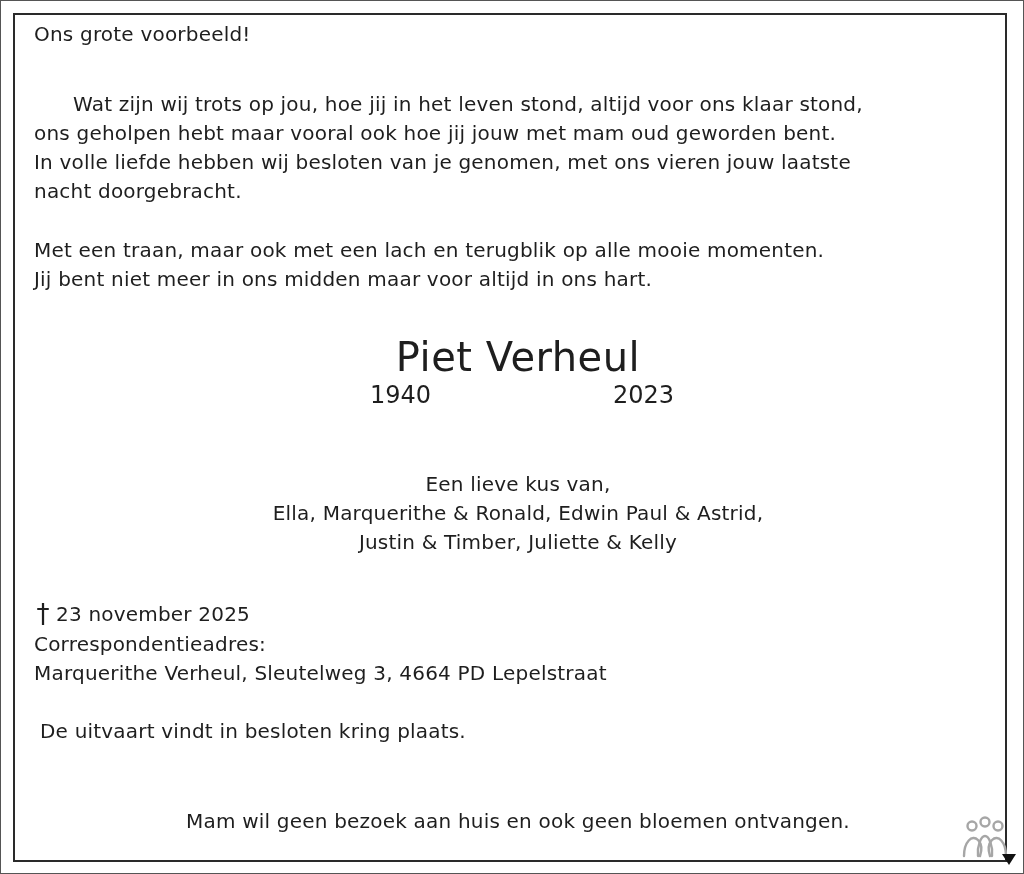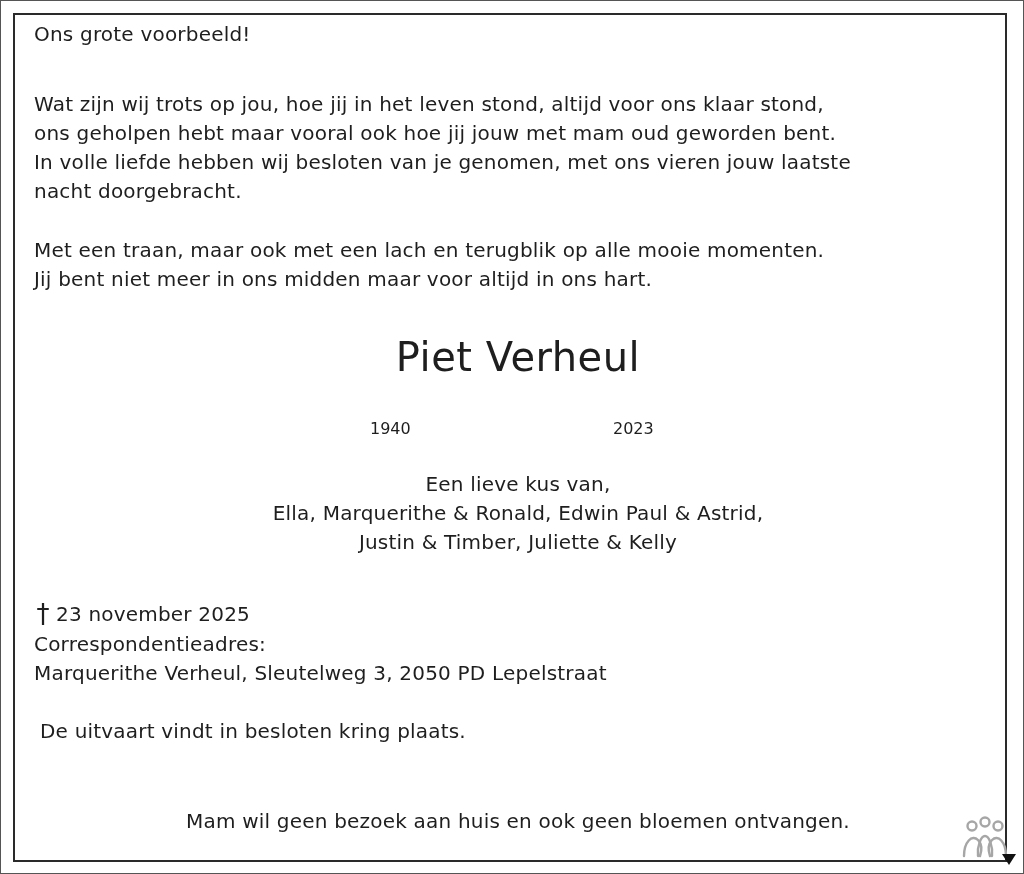--- a/index.html
+++ b/index.html
@@ -47,23 +47,23 @@
       left: 0;
       width: 1036px;
       text-align: center;
       font-size: 40px;
       line-height: 50px;
       top: 332px;
       letter-spacing: 0.5px;
     }
     .year {
       position: absolute;
-      font-size: 16px;
+      font-size: 24px;
       line-height: 26px;
-      top: 416px;
+      top: 382px;
     }
     .cross {
       display: inline-block;
       width: 18px;
       text-align: center;
       font-size: 26px;
       line-height: 26px;
       vertical-align: -2px;
       margin-right: 4px;
     }
@@ -85,41 +85,41 @@
     }
   </style>
 </head>
 <body>
 
 <div class="outer-frame"></div>
 <div class="inner-frame"></div>
 
 <div class="text-line left" style="top:20px;">Ons grote voorbeeld!</div>
 
-<div class="text-line left" style="top:90px;">Wat zijn wij trots op jou, hoe jij in het leven stond, altijd voor ons klaar stond,</div>
+<div class="text-line left" style="top:90px;margin-left:39px;">Wat zijn wij trots op jou, hoe jij in het leven stond, altijd voor ons klaar stond,</div>
 <div class="text-line left" style="top:119px;">ons geholpen hebt maar vooral ook hoe jij jouw met mam oud geworden bent.</div>
 <div class="text-line left" style="top:148px;">In volle liefde hebben wij besloten van je genomen, met ons vieren jouw laatste</div>
 <div class="text-line left" style="top:177px;">nacht doorgebracht.</div>
 
 <div class="text-line left" style="top:236px;">Met een traan, maar ook met een lach en terugblik op alle mooie momenten.</div>
 <div class="text-line left" style="top:265px;">Jij bent niet meer in ons midden maar voor altijd in ons hart.</div>
 
 <div class="name">Piet Verheul</div>
 <div class="year" style="left:370px;">1940</div>
 <div class="year" style="left:613px;">2023</div>
 
 <div class="text-line centered" style="top:470px;">Een lieve kus van,</div>
 <div class="text-line centered" style="top:499px;">Ella, Marquerithe &amp; Ronald, Edwin Paul &amp; Astrid,</div>
 <div class="text-line centered" style="top:528px;">Justin &amp; Timber, Juliette &amp; Kelly</div>
 
 <div class="text-line left" style="top:600px;">
   <span class="cross">†</span><span>23 november 2025</span>
 </div>
 <div class="text-line left" style="top:630px;">Correspondentieadres:</div>
-<div class="text-line left" style="top:659px;">Marquerithe Verheul, Sleutelweg 3, 2050 PD Lepelstraat</div>
+<div class="text-line left" style="top:659px;">Marquerithe Verheul, Sleutelweg 3, 4664 PD Lepelstraat</div>
 
 <div class="text-line" style="left:40px; top:717px;">De uitvaart vindt in besloten kring plaats.</div>
 
 <div class="text-line centered" style="top:807px;">Mam wil geen bezoek aan huis en ook geen bloemen ontvangen.</div>
 
 <div class="logo">
   <svg width="50" height="44" viewBox="0 0 50 44" fill="none" stroke="#a6a6a6" stroke-width="2.4" stroke-linecap="round">
     <circle cx="12" cy="10" r="4.5"></circle>
     <circle cx="25" cy="6" r="4.5"></circle>
     <circle cx="38" cy="10" r="4.5"></circle>

